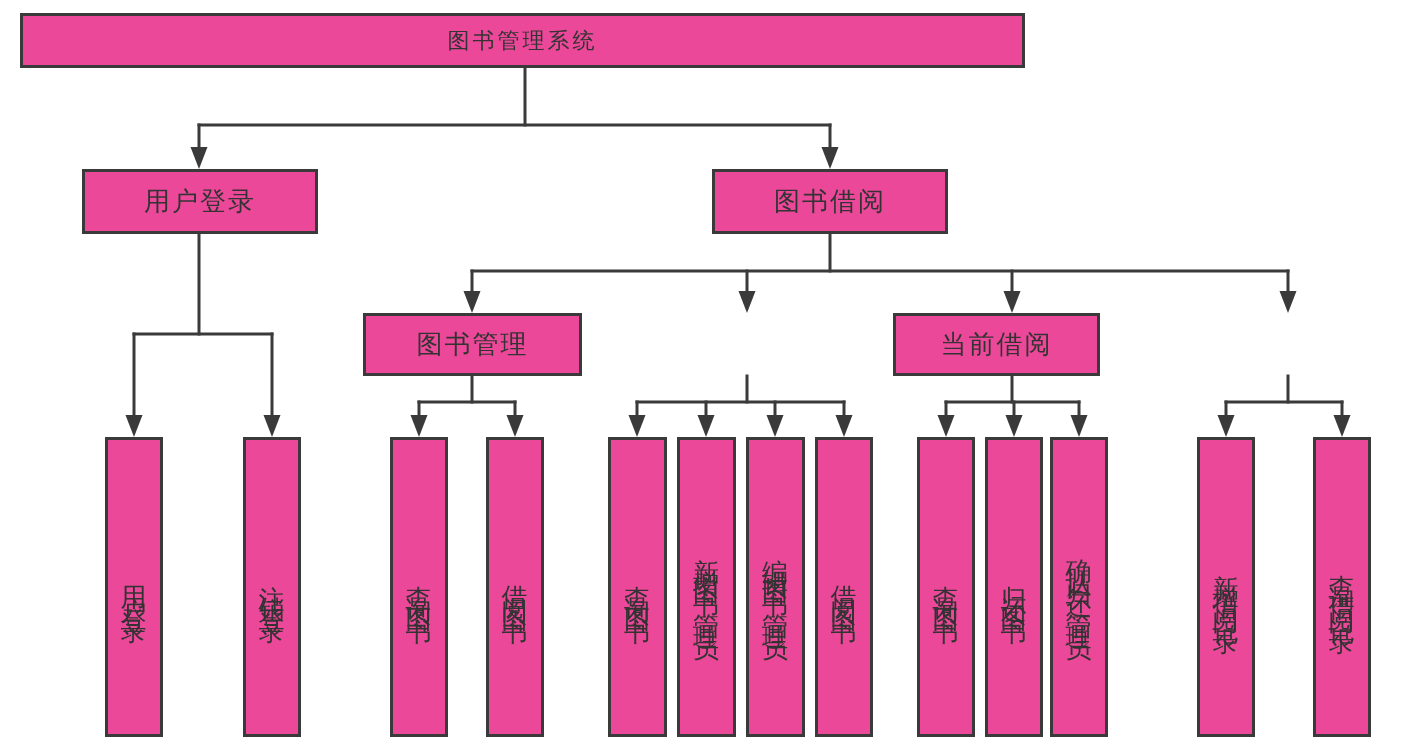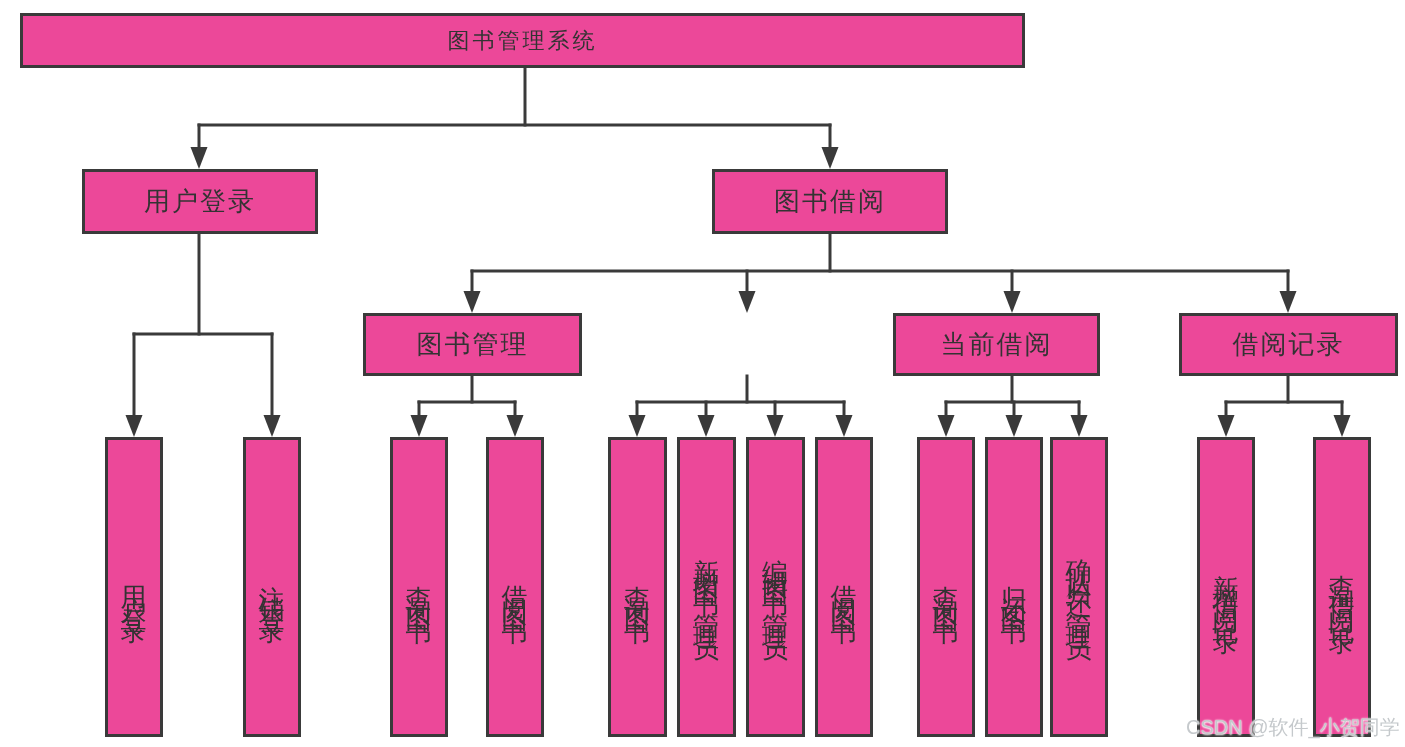--- a/index.html
+++ b/index.html
@@ -131,23 +131,20 @@
   <div class="node" style="left:712px;top:169px;width:236px;height:65px">
     <span class="lbl">图书借阅</span>
   </div>
 
   <div class="node" style="left:363px;top:313px;width:219px;height:63px">
     <span class="lbl">图书管理</span>
   </div>
   <div class="node" style="left:893px;top:313px;width:207px;height:63px">
     <span class="lbl">当前借阅</span>
   </div>
-  <div class="node" style="left:1179px;top:313px;width:219px;height:63px">
-    <span class="lbl">借阅记录</span>
-  </div>
 
   <div class="node v" style="left:105px;top:437px;width:58px;height:300px">
     <span class="lbl">用户登录</span>
   </div>
   <div class="node v" style="left:243px;top:437px;width:58px;height:300px">
     <span class="lbl">注销登录</span>
   </div>
 
   <div class="node v" style="left:390px;top:437px;width:58px;height:300px">
     <span class="lbl">查询图书</span>
@@ -179,15 +176,14 @@
     <span class="lbl">确认归还（管理员）</span>
   </div>
 
   <div class="node v" style="left:1197px;top:437px;width:58px;height:300px">
     <span class="lbl">新增借阅记录</span>
   </div>
   <div class="node v" style="left:1313px;top:437px;width:58px;height:300px">
     <span class="lbl">查询借阅记录</span>
   </div>
 
-  <div class="watermark">CSDN @软件_小贺同学</div>
 
 </div>
 
 </body></html>

